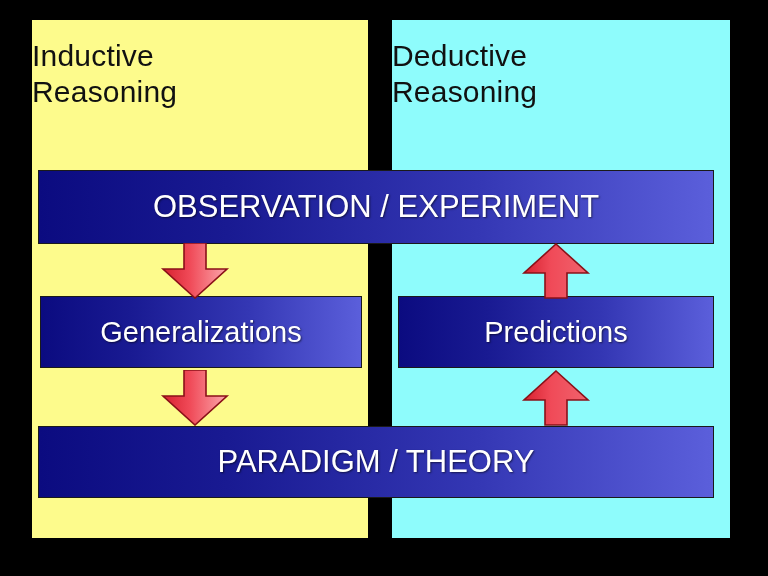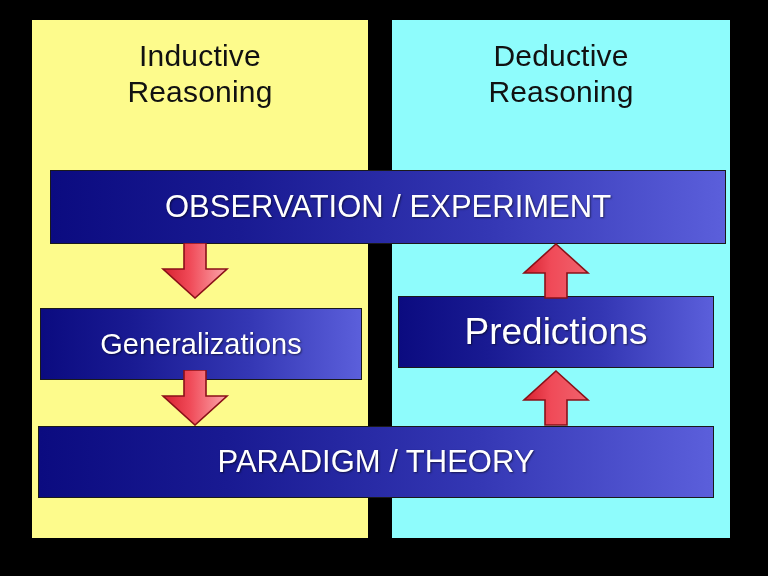--- a/index.html
+++ b/index.html
@@ -35,21 +35,20 @@
     left: 392px;
     width: 338px;
     background: #8EFCFC;
   }
 
   .panel-title {
     position: absolute;
     left: 0;
     right: 0;
     top: 18px;
-    text-align: center;
     color: #111111;
     font-size: 30px;
     line-height: 36px;
     font-weight: 400;
     letter-spacing: 0.2px;
     white-space: pre-line;
   }
 
   
   .bluebar {
@@ -67,39 +66,38 @@
     display: block;
     text-align: center;
     font-weight: 400;
   }
 
   #bar-observation {
     left: 38px;
     top: 170px;
     width: 676px;
     height: 74px;
-    margin-left: 12px;
   }
   #bar-observation span { font-size: 31px; }
 
   #bar-generalizations {
     left: 40px;
-    top: 308px;
+    top: 296px;
     width: 322px;
     height: 72px;
   }
   #bar-generalizations span { font-size: 29px; }
 
   #bar-predictions {
     left: 398px;
     top: 296px;
     width: 316px;
     height: 72px;
   }
-  #bar-predictions span { font-size: 37px; text-align: center; }
+  #bar-predictions span { font-size: 29px; text-align: center; }
 
   #bar-paradigm {
     left: 38px;
     top: 426px;
     width: 676px;
     height: 72px;
     justify-content: center;
   }
   #bar-paradigm span { font-size: 31px; }
 

